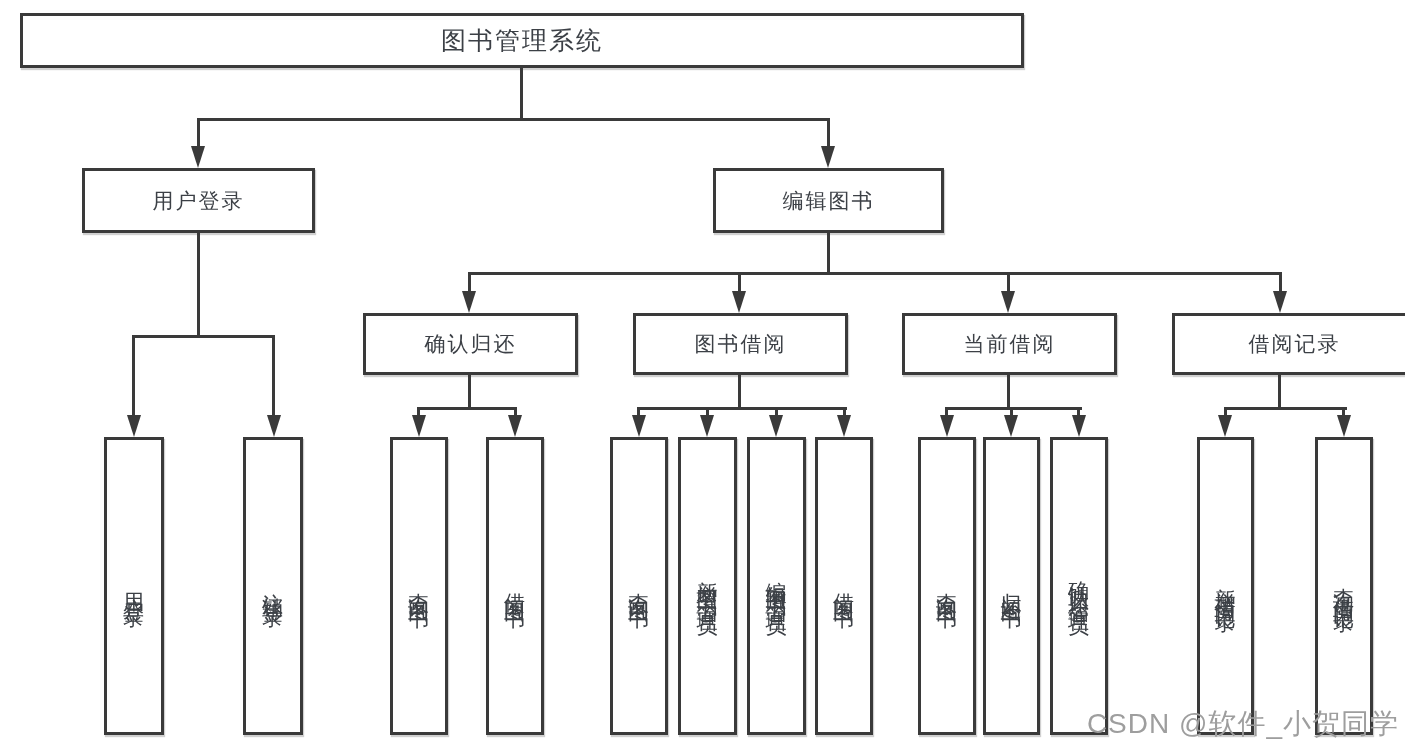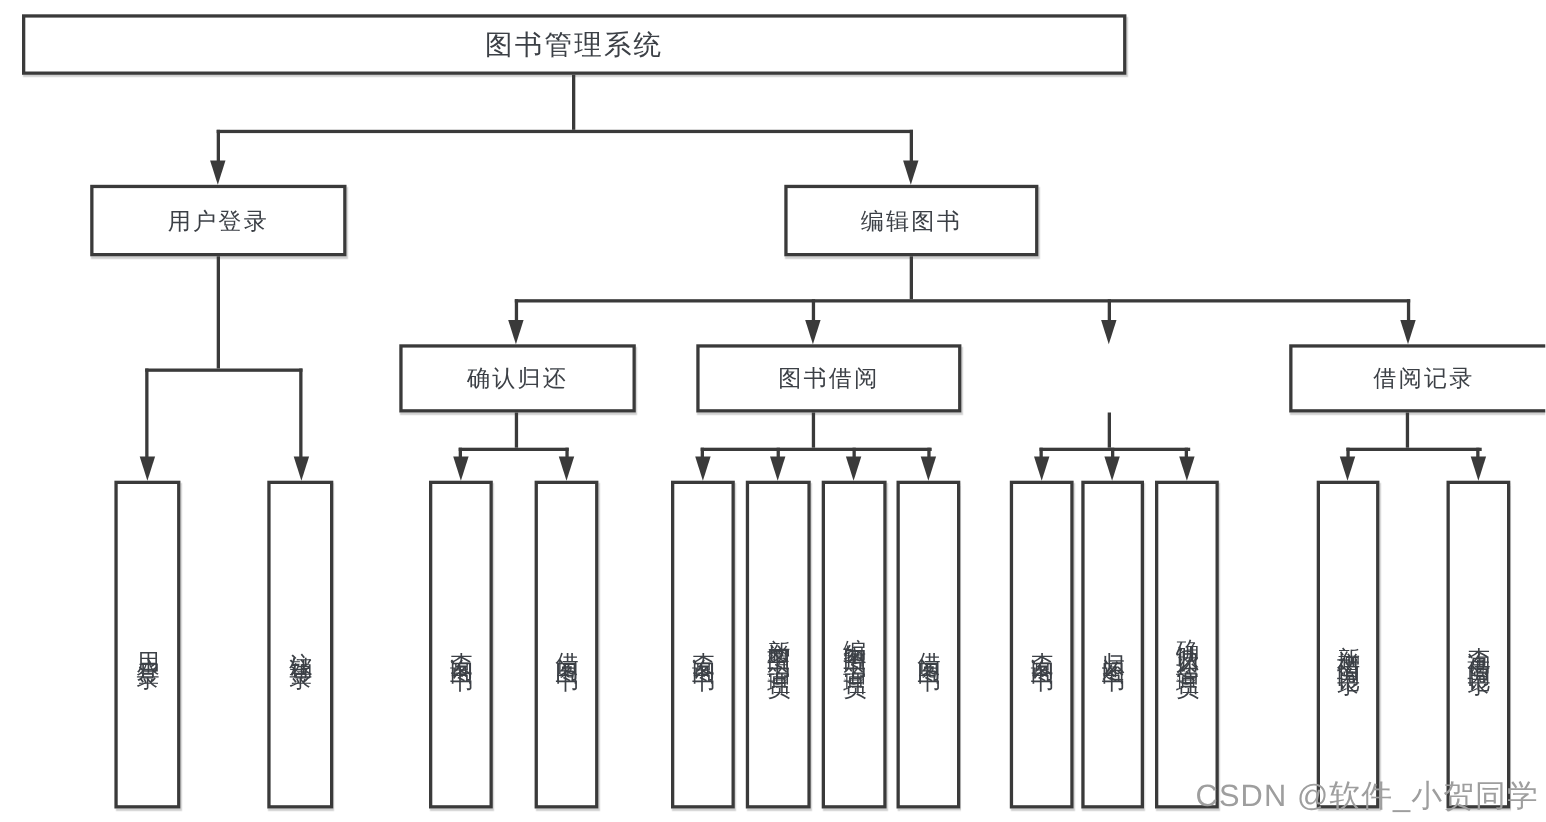--- a/index.html
+++ b/index.html
@@ -62,22 +62,25 @@
   <div class="node" style="left:82px;top:168px;width:233px;height:65px">
     <span>用户登录</span>
   </div>
   <div class="node" style="left:713px;top:168px;width:231px;height:65px">
     <span>编辑图书</span>
   </div>
 
   <div class="node" style="left:363px;top:313px;width:215px;height:62px">
     <span>确认归还</span>
   </div>
-  <div class="node" style="left:633px;top:313px;width:241px;height:62px">
+  <div class="node" style="left:633px;top:313px;width:215px;height:62px">
     <span>图书借阅</span>
+  </div>
+  <div class="node" style="left:902px;top:313px;width:215px;height:62px">
+    <span>当前借阅</span>
   </div>
   <div class="node" style="left:1172px;top:313px;width:245px;height:62px">
     <span>借阅记录</span>
   </div>
 
   <div class="node leaf" style="left:104px;top:437px;width:60px;height:298px">
     <span class="vtext">用户登录</span>
   </div>
   <div class="node leaf" style="left:243px;top:437px;width:60px;height:298px">
     <span class="vtext">注销登录</span>

